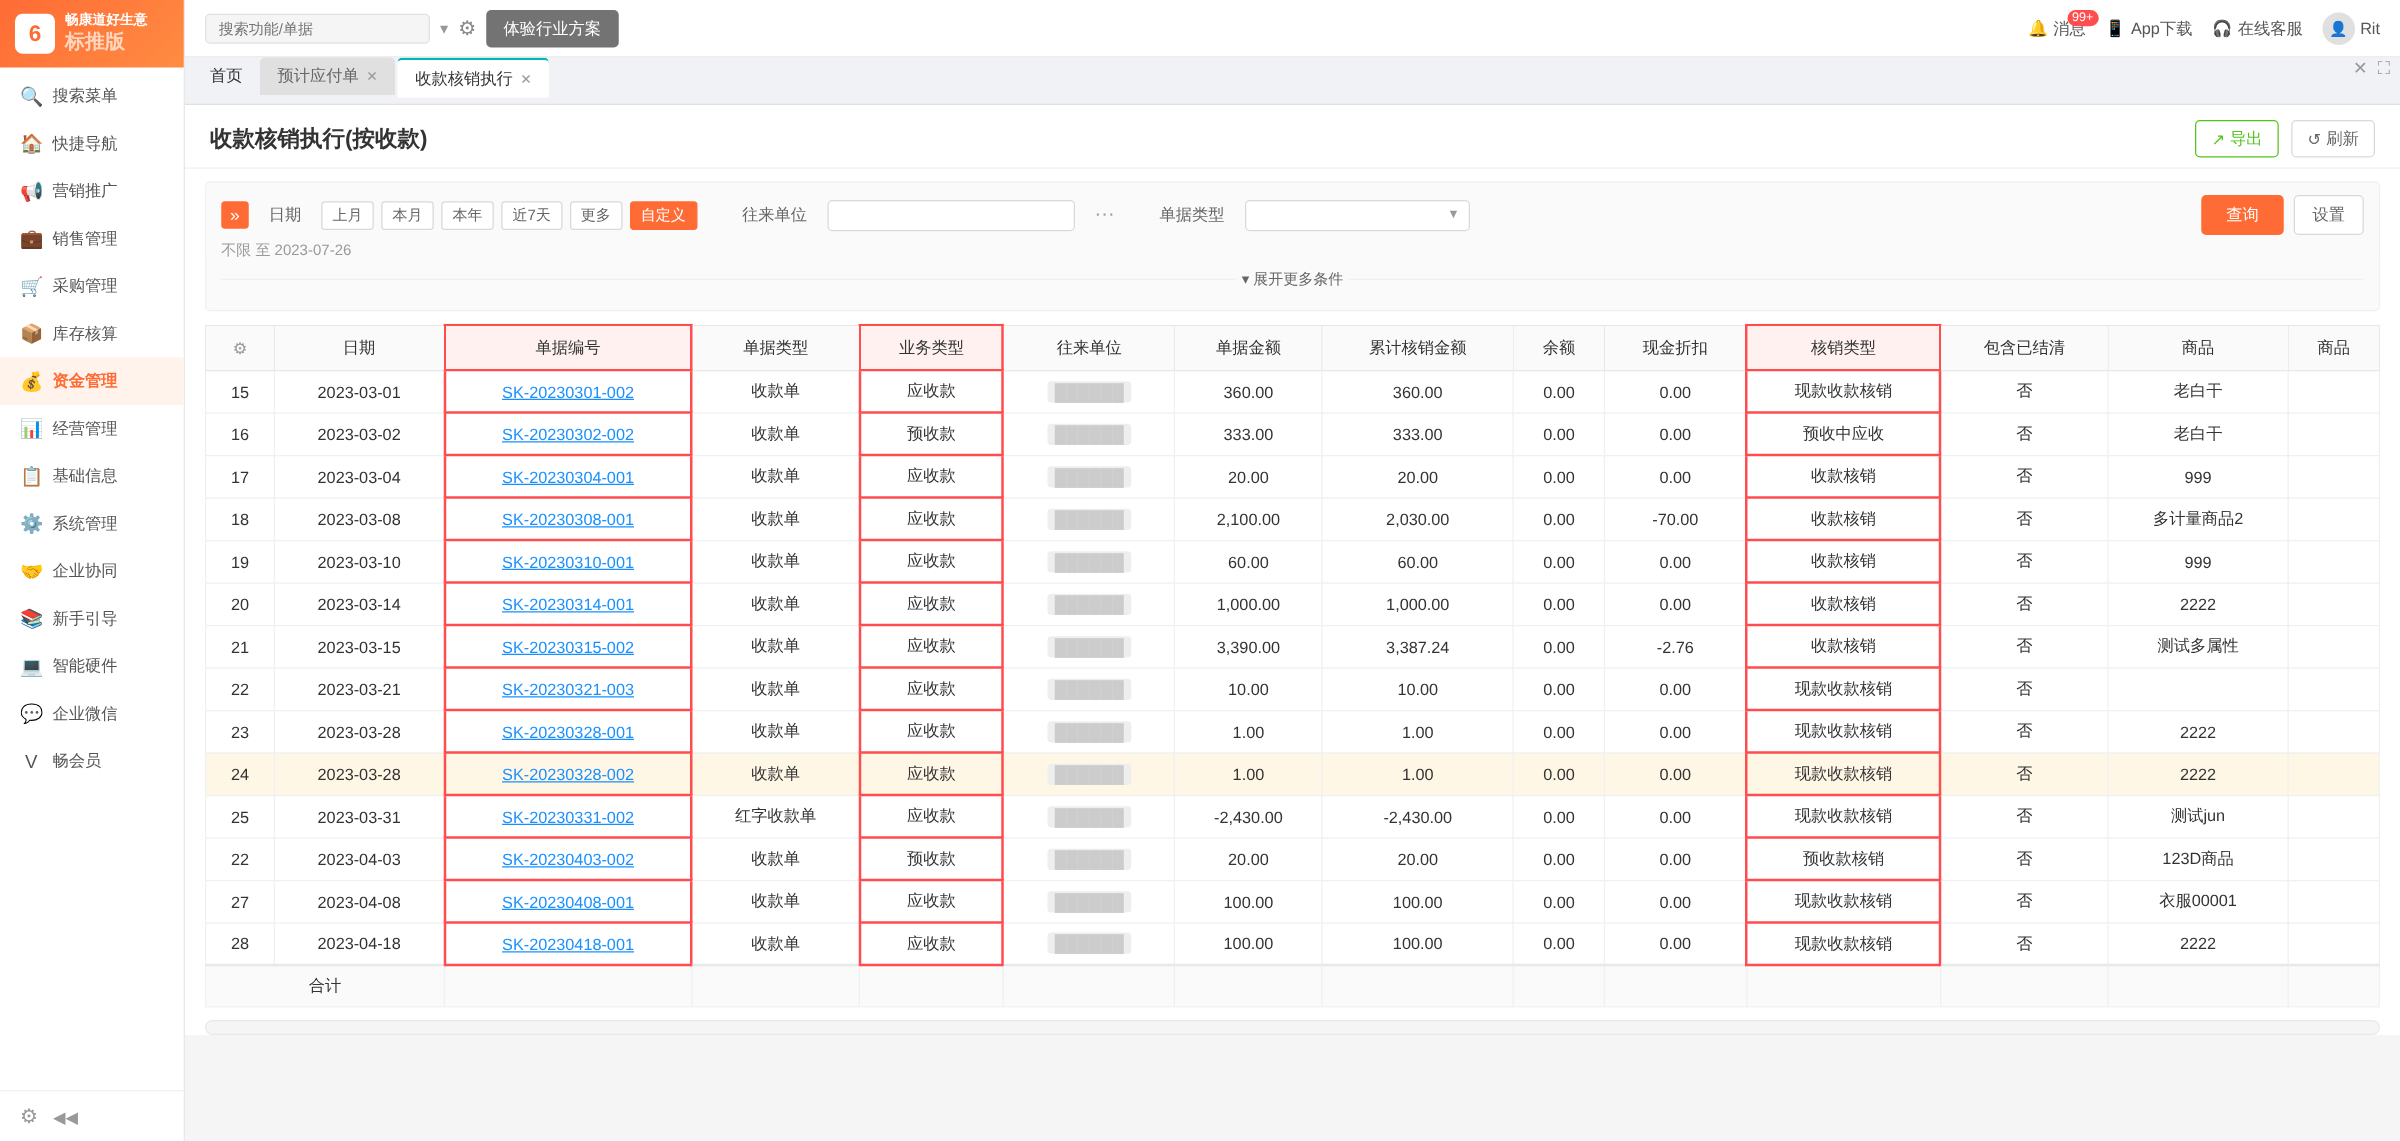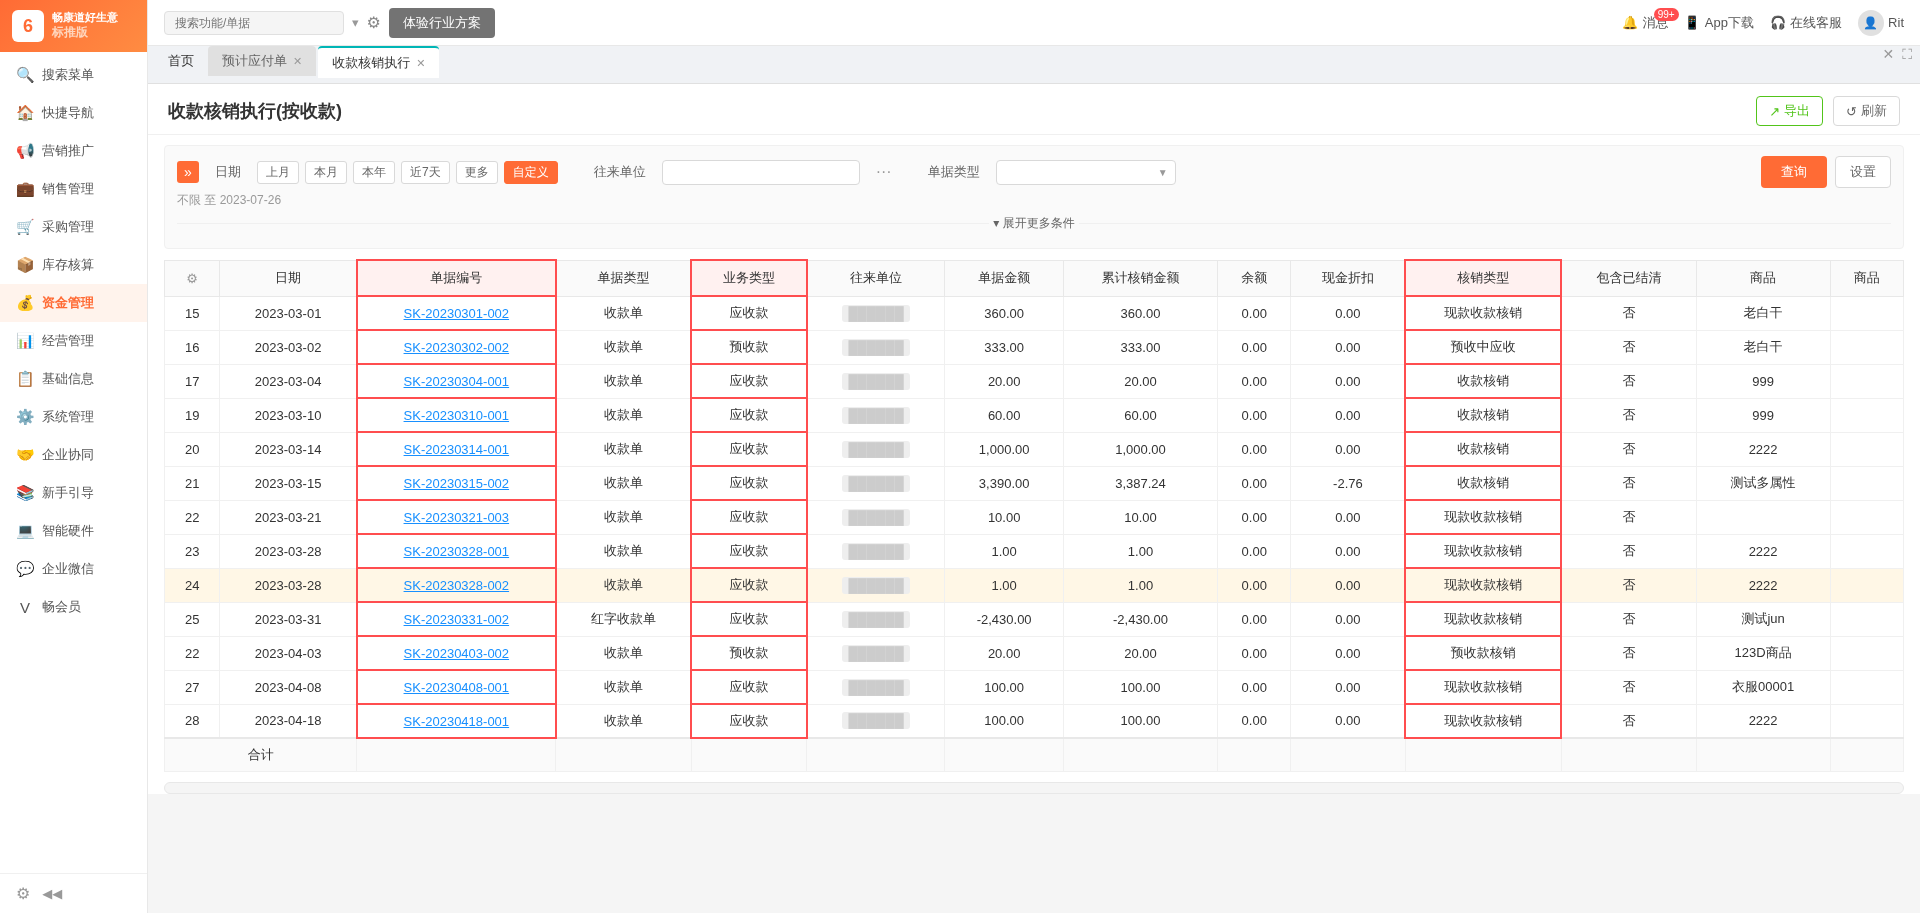--- a/index.html
+++ b/index.html
@@ -27,21 +27,21 @@
     .sidebar-logo-icon {
       width: 32px; height: 32px;
       background: white;
       border-radius: 6px;
       display: flex; align-items: center; justify-content: center;
       color: #ff6b35;
       font-weight: 900;
       font-size: 18px;
     }
     .sidebar-logo-text { line-height: 1.2; font-size: 11px; }
-    .sidebar-logo-sub { font-size: 12px; opacity: 0.9; color: #ffe0cc; }
+    .sidebar-logo-sub { font-size: 16px; opacity: 0.9; color: #ffe0cc; }
     .sidebar-menu { flex: 1; overflow-y: auto; padding: 4px 0; }
     .sidebar-item {
       display: flex; align-items: center; gap: 8px;
       padding: 10px 16px;
       cursor: pointer;
       color: #555;
       font-size: 13px;
       transition: background 0.2s;
     }
     .sidebar-item.active { background: #fff3ec; color: #ff6b35; font-weight: bold; }
@@ -464,20 +464,36 @@
                 <td>20.00</td>
                 <td>20.00</td>
                 <td>0.00</td>
                 <td>0.00</td>
                 <td class="col-highlighted">收款核销</td>
                 <td>否</td>
                 <td>999</td>
                 <td></td>
               </tr>
               <tr>
+                <td>18</td>
+                <td>2023-03-08</td>
+                <td class="col-highlighted"><a class="link-cell" href="#">SK-20230308-001</a></td>
+                <td>收款单</td>
+                <td class="col-highlighted">应收款</td>
+                <td><span style="color:#ccc;background:#eee;border-radius:3px;padding:1px 6px;">██████</span></td>
+                <td>2,100.00</td>
+                <td>2,030.00</td>
+                <td>0.00</td>
+                <td class="red-text">-70.00</td>
+                <td class="col-highlighted">收款核销</td>
+                <td>否</td>
+                <td>多计量商品2</td>
+                <td></td>
+              </tr>
+              <tr>
                 <td>19</td>
                 <td>2023-03-10</td>
                 <td class="col-highlighted"><a class="link-cell" href="#">SK-20230310-001</a></td>
                 <td>收款单</td>
                 <td class="col-highlighted">应收款</td>
                 <td><span style="color:#ccc;background:#eee;border-radius:3px;padding:1px 6px;">██████</span></td>
                 <td>60.00</td>
                 <td>60.00</td>
                 <td>0.00</td>
                 <td>0.00</td>

